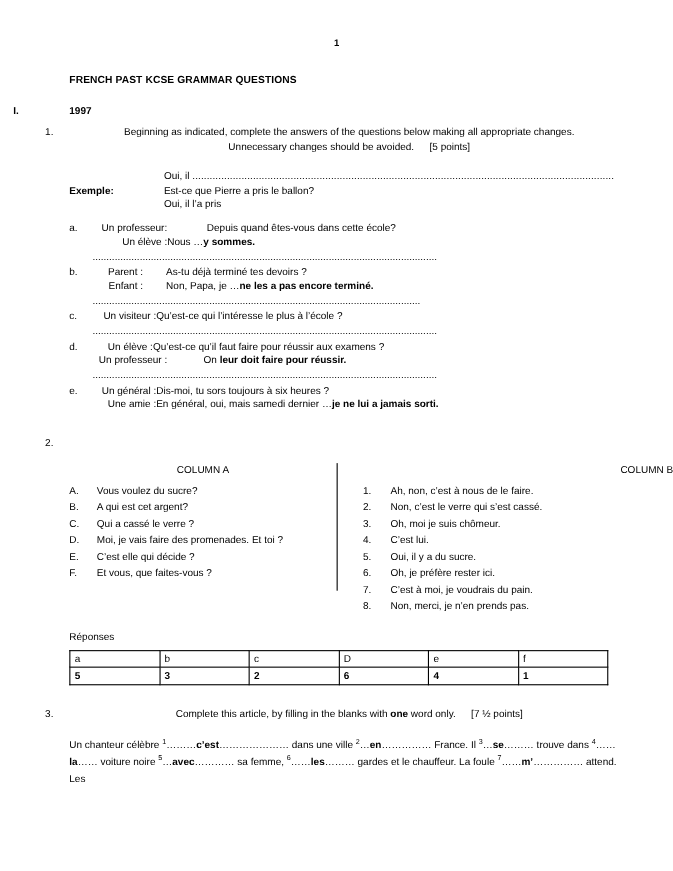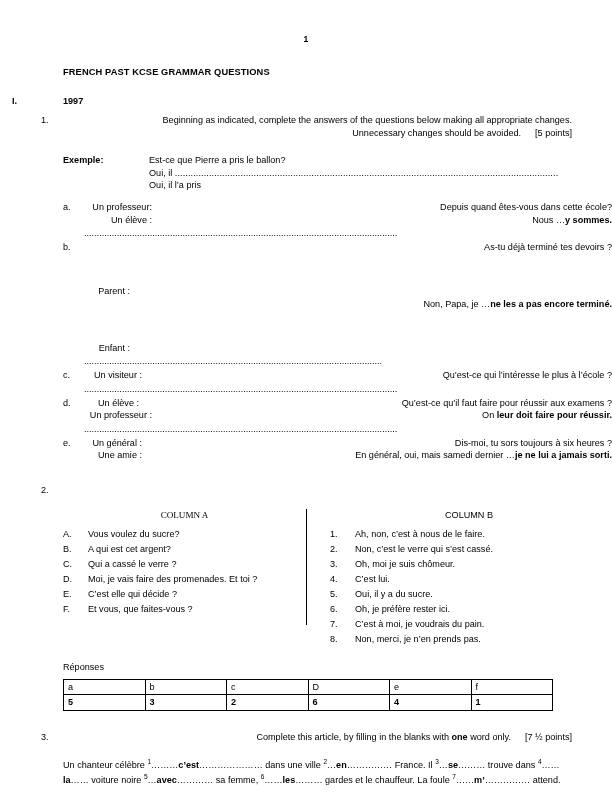--- a/index.html
+++ b/index.html
@@ -59,21 +59,21 @@
     width: 63px;
     padding-left: 41px;
     font-size: 9.1px;
   }
   .q-body {
     flex: 1;
     padding-right: 40px;
   }
   .q-line {
     display: flex;
-    justify-content: flex-end;
+    justify-content: center;
   }
   .q-text { }
   .points { white-space: nowrap; padding-left: 14px; }
 
   
   .exemple {
     margin-top: 15px;
     margin-left: 63px;
   }
   .ex-row { display: flex; }
@@ -83,24 +83,24 @@
     letter-spacing: 0.1px;
   }
 
   
   .items { margin-top: 9px; margin-left: 63px; }
   .item { margin-bottom: 0px; }
   .item-line { display: flex; }
   .item-letter { width: 21px; flex: 0 0 21px; }
   .item-speaker { flex: 0 0 auto; text-align: right; }
   .item-speaker.w1 { width: 68px; }
-  .item-speaker.w2 { width: 46px; margin-top: 44px; }
+  .item-speaker.w2 { width: 46px; }
   .item-speaker.w3 { width: 58px; }
   .item-speaker.w4 { width: 55px; }
-  .item-say { flex: 1; text-align: right; }
+  .item-say { flex: 1; }
   .indent-a { padding-left: 36px; }
   .indent-c { padding-left: 21px; }
   .indent-d { padding-left: 33px; }
   b, strong { font-weight: bold; }
   .divider {
     margin-left: 21px;
     margin-top: 1px;
     margin-bottom: 2px;
     font-size: 9.1px;
     color: #000;
@@ -110,22 +110,22 @@
     letter-spacing: 0px;
   }
 
   
   .columns-head {
     display: flex;
     margin-top: 13px;
     margin-left: 63px;
     position: relative;
   }
-  .col-a-head { width: 243px; text-align: center; font-family: Liberation Serif, serif; }
-  .col-b-head { flex: 1; text-align: center; padding-left: 20px; }
+  .col-a-head { width: 243px; text-align: center; }
+  .col-b-head { flex: 1; text-align: right; padding-left: 20px; }
 
   .columns-wrap {
     display: flex;
     margin-left: 63px;
     position: relative;
     margin-top: 6px;
   }
   .col-a { width: 243px; }
   .col-b { flex: 1; padding-left: 24px; }
   .vrule {
@@ -192,26 +192,26 @@
       </div>
       <div class="q-line">
         <div class="q-text">Unnecessary changes should be avoided.</div>
         <div class="points">[5 points]</div>
       </div>
     </div>
   </div>
 
   <div class="exemple">
     <div class="ex-row">
+      <div class="ex-label"></div>
+      <div class="ex-content"><span>Oui, il </span><span class="dots-inline">..................................................................................................................................................</span></div>
+    </div>
+    <div class="ex-row">
       <div class="ex-label">Exemple:</div>
       <div class="ex-content">Est-ce que Pierre a pris le ballon?</div>
-    </div>
-    <div class="ex-row">
-      <div class="ex-label"></div>
-      <div class="ex-content"><span>Oui, il </span><span class="dots-inline">..................................................................................................................................................</span></div>
     </div>
     <div class="ex-row">
       <div class="ex-label"></div>
       <div class="ex-content">Oui, il l’a pris</div>
     </div>
   </div>
 
   <div class="items">
 
     <div class="item">

